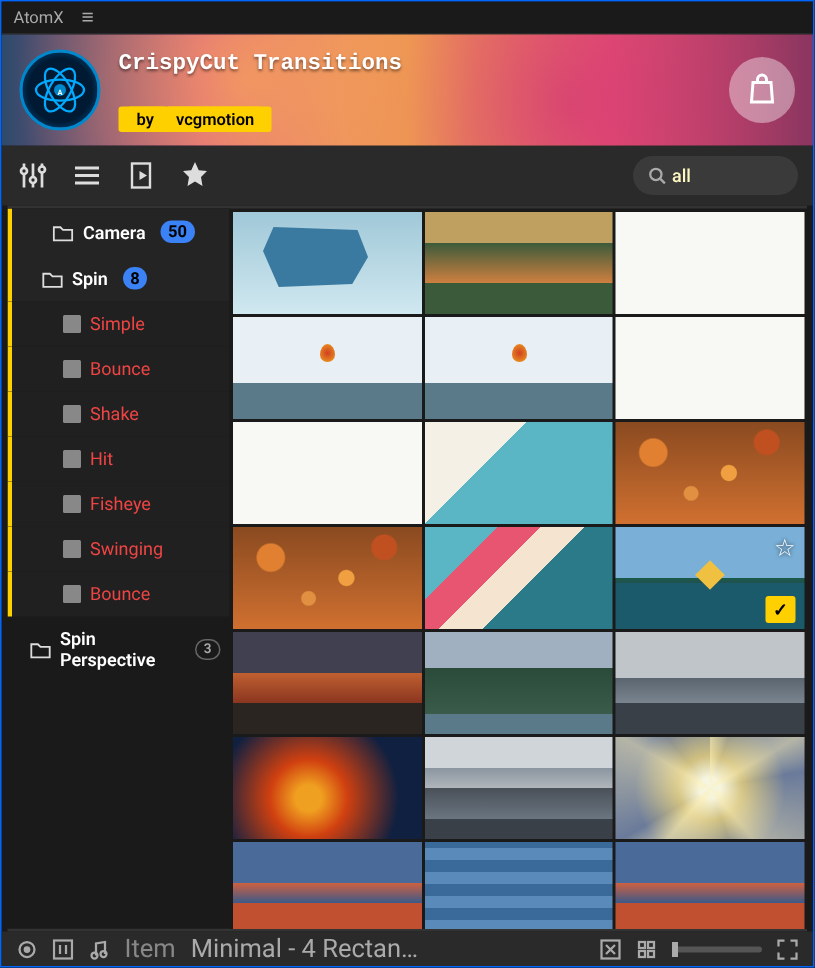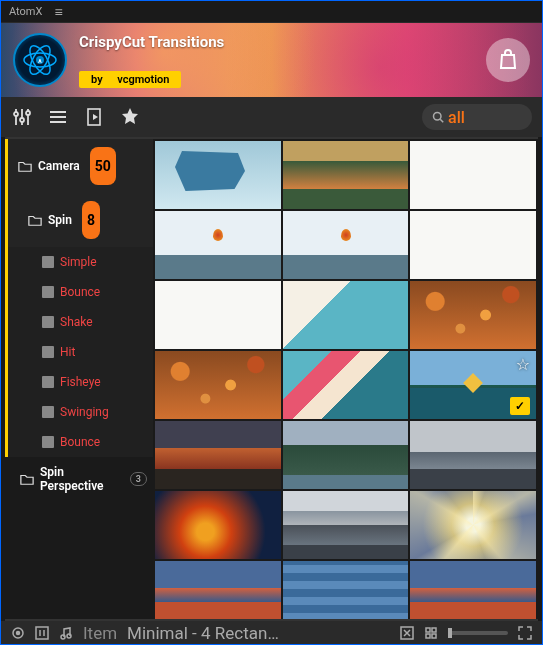--- a/index.html
+++ b/index.html
@@ -7,48 +7,48 @@
   
   .titlebar { height: 22px; background: #1a1a1a; display: flex; align-items: center; padding: 0 8px; font-size: 11px; color: #aaa; border-bottom: 1px solid #2a2a2a; }
   .titlebar .app-name { margin-right: 12px; }
   .titlebar .menu-icon { cursor: pointer; font-size: 14px; }
   
   .header { height: 74px; background: linear-gradient(90deg, #2d4a6b 0%, #d85a8a 25%, #f0a050 50%, #e85570 75%, #8a3560 100%); display: flex; align-items: center; padding: 0 12px; position: relative; overflow: hidden; }
   .header::before { content:""; position:absolute; inset:0; background: radial-gradient(circle at 30% 40%, rgba(255,180,80,0.6), transparent 40%), radial-gradient(circle at 70% 60%, rgba(200,40,120,0.5), transparent 40%); }
   .logo { width: 54px; height: 54px; border-radius: 50%; border: 2px solid #0088cc; background: radial-gradient(circle, #001a33 60%, #0066aa 100%); display: flex; align-items: center; justify-content: center; position:relative; z-index:1;}
   .logo svg { width: 40px; height: 40px; }
   .header-text { margin-left: 12px; position:relative; z-index:1;}
-  .header-title { color: #fff; font-weight: 700; font-size: 15px; text-shadow: 0 1px 2px rgba(0,0,0,0.5); }
+  .header-title { color: #fff; font-weight: 700; font-size: 15px; text-shadow: 0 1px 2px rgba(0,0,0,0.5); font-family: Liberation Mono, monospace; }
   .header-author { margin-top: 17px; }
   .header-author span { background: #ffd000; color: #000; font-weight: 600; font-size: 11px; padding: 2px 6px; border-radius: 2px; }
   .bag { margin-left: auto; width: 44px; height: 44px; border-radius: 50%; background: rgba(255,255,255,0.4); display: flex; align-items: center; justify-content: center; position:relative; z-index:1;}
   .bag svg { width: 24px; height: 24px; stroke: #fff; fill: none; stroke-width: 2; }
   
   .toolbar { height: 40px; background: #2a2a2a; display: flex; align-items: center; padding: 0 10px; gap: 14px; }
   .toolbar .tool-icon { width: 22px; height: 22px; display: flex; align-items: center; justify-content: center; cursor: pointer; color: #ccc; }
   .toolbar .tool-icon svg { width: 20px; height: 20px; }
   .search { margin-left: auto; background: #3a3a3a; border-radius: 14px; height: 26px; width: 110px; display: flex; align-items: center; padding: 0 10px; gap: 4px; }
   .search svg { width: 12px; height: 12px; stroke: #aaa; fill:none; stroke-width:2;}
-  .search span { color: #f97316; font-size: 16px; font-weight: 500; }
+  .search span { color: #fef9c3; font-size: 12px; font-weight: 500; }
   
   .main { display: flex; height: 484px; background: #1a1a1a; border: 2px solid #333; border-left:none; border-right:none; margin: 0 4px;}
   
   .sidebar { width: 148px; background: #1a1a1a; overflow-y: auto; position: relative; }
   .sidebar::-webkit-scrollbar { width: 6px; }
   .sidebar::-webkit-scrollbar-thumb { background: #444; border-radius: 3px; }
   
   .sb-item { display: flex; align-items: center; padding: 8px 6px 8px 10px; font-size: 12px; cursor: pointer; border-left: 3px solid transparent; gap: 6px; }
-  .sb-item.active-top { border-left-color: #ffd000; font-weight: 600; color: #fff; background: #242424;}
+  .sb-item.active-top { border-left-color: #ffd000; font-weight: 600; color: #fff; background: #242424; justify-content: center;}
   .sb-item.active-sub { border-left-color: #ffd000; padding-left: 20px; font-weight: 600; color: #fff; background: #242424;}
   .sb-item.leaf { padding-left: 34px; color: #ef4444; font-weight: 400; background: #202020;}
   .sb-item.leaf.bordered { border-left-color: #ffd000;}
   .sb-item.sub2 { padding-left: 12px; font-weight: 600; color: #fff; }
   .sb-item .folder-icon { width: 14px; height: 14px; flex-shrink:0;}
   .sb-item .ae-icon { width: 12px; height: 12px; flex-shrink:0; fill:#888;}
-  .badge { background: #f97316; color: #000; font-size: 14px; font-weight: 700; padding: 11px 5px; border-radius: 8px; margin-left: 4px; }
+  .badge { background: #3b82f6; color: #000; font-size: 11px; font-weight: 700; padding: 1px 5px; border-radius: 8px; margin-left: 4px; }
   .badge-outline { border: 1px solid #666; color: #aaa; background: transparent; font-size: 9px; padding: 1px 5px; border-radius: 8px; margin-left: 4px; }
   
   .grid { flex: 1; overflow-y: auto; background: #1a1a1a; padding: 2px;}
   .grid::-webkit-scrollbar { width: 6px; }
   .row { display: flex; gap: 2px; margin-bottom: 2px; }
   .thumb { flex: 1; height: 68px; background: #333; position: relative; }
   .thumb.blue-torn { background: linear-gradient(#a0c8d8, #d0e8f0); }
   .thumb.blue-torn::after{ content:""; position:absolute; top:10px; left:20px; width:70px; height:40px; background: #3a7aa0; clip-path: polygon(10% 0, 90% 5%, 100% 50%, 85% 95%, 15% 100%, 0 40%);}
   .thumb.forest { background: linear-gradient(#c0a060 30%, #3a5a3a 30%, #d08040 70%, #3a5a3a 70%); }
   .thumb.white { background: #f8f8f5; }

